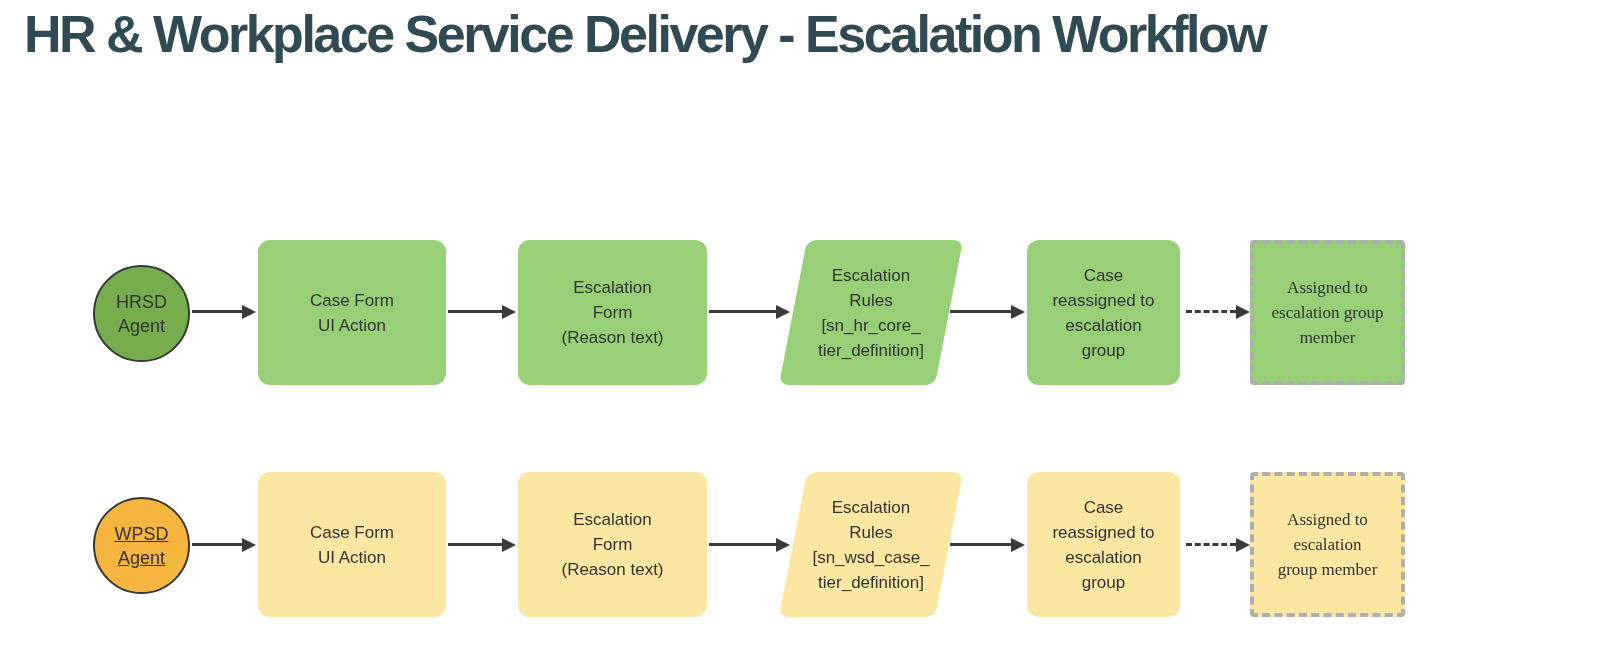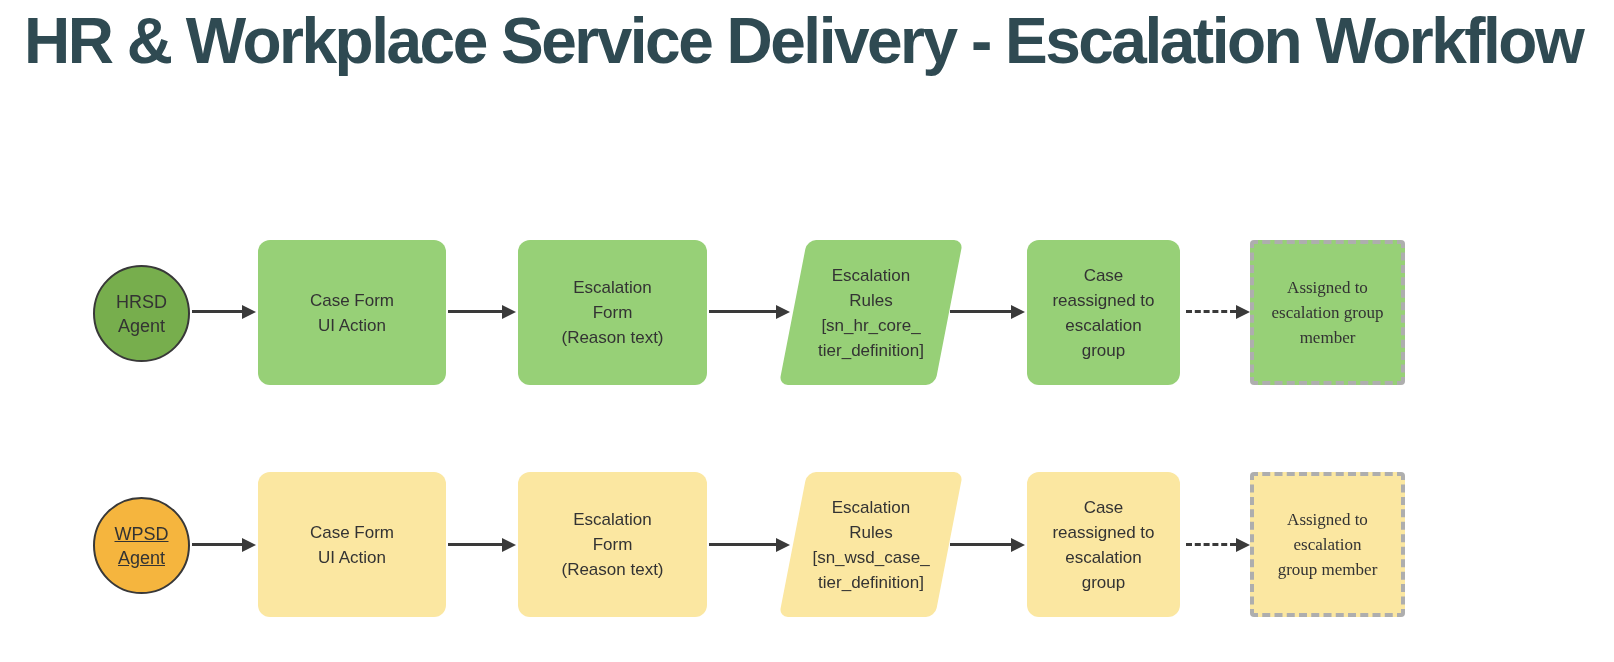--- a/index.html
+++ b/index.html
@@ -9,21 +9,21 @@
     --dashed-border:#aeaeae; --node-border:#383838; --bg:#ffffff;
   }
   html,body{margin:0;padding:0;}
   body{
     width:1614px;height:662px;background:var(--bg);
     font-family:"Liberation Sans", sans-serif;
     position:relative;overflow:hidden;
   }
   .title{
     position:absolute;left:24px;top:4px;
-    font-size:64px;font-weight:bold;letter-spacing:-2.5px;
+    font-size:52px;font-weight:bold;letter-spacing:-2.5px;
     color:var(--title);white-space:nowrap;
   }
   .node{
     position:absolute;display:flex;align-items:center;justify-content:center;
     text-align:center;color:var(--text);box-sizing:border-box;
   }
   .label{white-space:pre-line;font-size:17px;line-height:25px;}
   .circle{border-radius:50%;border:2px solid var(--node-border);align-items:center;}
   .circle .label{font-size:18px;line-height:24px;}
   .green-circle{background:var(--green-strong);}

